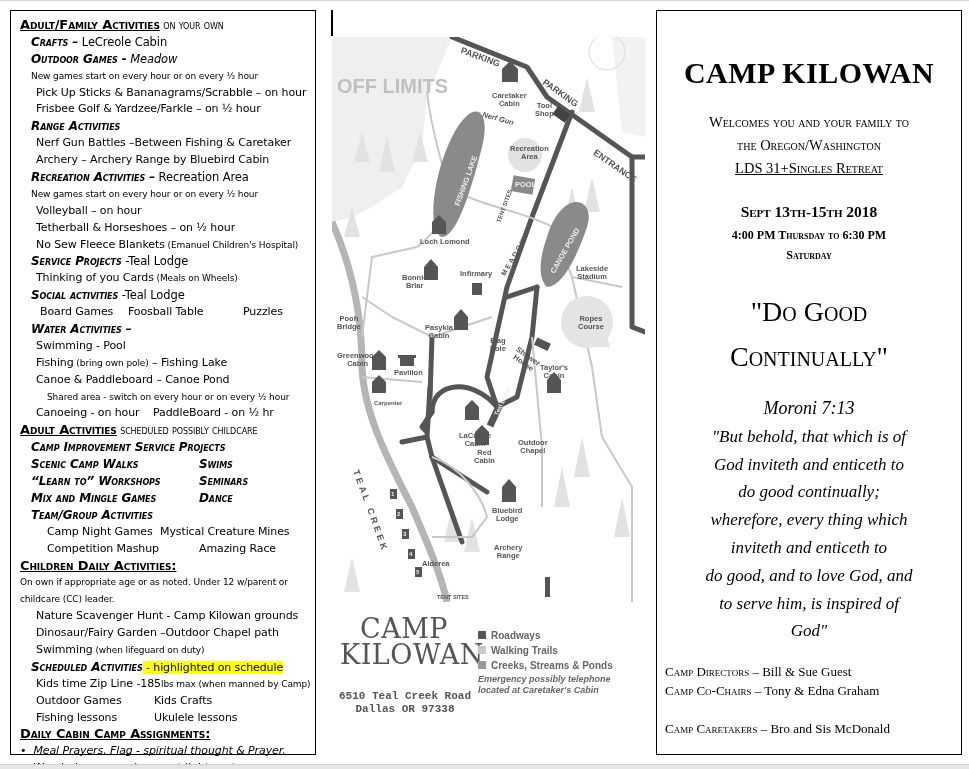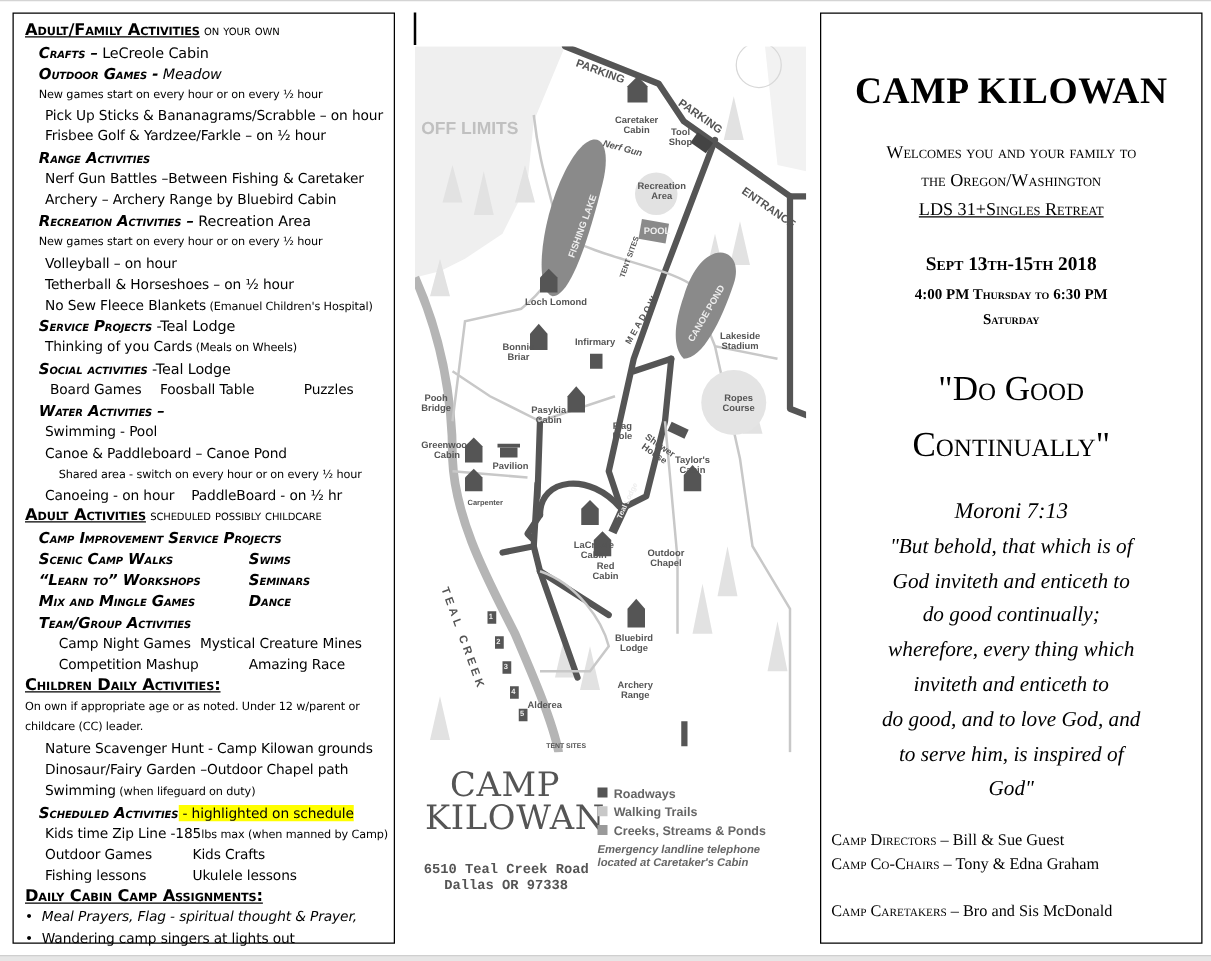--- a/index.html
+++ b/index.html
@@ -81,20 +81,21 @@
   <div class="ln ind1 xs">New games start on every hour or on every ½ hour</div>
   <div class="ln ind2">Volleyball – on hour</div>
   <div class="ln ind2">Tetherball &amp; Horseshoes – on ½ hour</div>
   <div class="ln ind2"><span>No Sew Fleece Blankets</span><span class="xs"> (Emanuel Children's Hospital)</span></div>
   <div class="ln ind1"><span class="sc">Service Projects</span><span class="reg"> -Teal Lodge</span></div>
   <div class="ln ind2"><span>Thinking of you Cards</span><span class="xs"> (Meals on Wheels)</span></div>
   <div class="ln ind1"><span class="sc">Social activities</span><span class="reg"> -Teal Lodge</span></div>
   <div class="ln ind3"><span class="col2" style="width:88px">Board Games</span><span class="col2" style="width:115px">Foosball Table</span><span class="col2">Puzzles</span></div>
   <div class="ln ind1"><span class="sc">Water Activities –</span></div>
   <div class="ln ind2">Swimming - Pool</div>
+  <div class="ln ind2"><span>Fishing</span><span class="xs"> (bring own pole)</span><span> – Fishing Lake</span></div>
   <div class="ln ind2">Canoe &amp; Paddleboard – Canoe Pond</div>
   <div class="ln ind4 xs">Shared area - switch on every hour or on every ½ hour</div>
   <div class="ln ind2"><span class="col2" style="width:117px">Canoeing - on hour</span><span class="col2">PaddleBoard - on ½ hr</span></div>
 
   <div class="ln"><span class="hd">Adult Activities</span> <span class="small-caps-plain">scheduled</span> <span class="small-caps-plain xs">possibly childcare</span></div>
   <div class="ln ind1"><span class="sc">Camp Improvement Service Projects</span></div>
   <div class="ln ind1"><span class="sc col2" style="width:168px">Scenic Camp Walks</span><span class="sc">Swims</span></div>
   <div class="ln ind1"><span class="sc col2" style="width:168px">“Learn to” Workshops</span><span class="sc">Seminars</span></div>
   <div class="ln ind1"><span class="sc col2" style="width:168px">Mix and Mingle Games</span><span class="sc">Dance</span></div>
   <div class="ln ind1"><span class="sc">Team/Group Activities</span></div>
@@ -206,21 +207,21 @@
       <rect x="83" y="530" width="7" height="10"></rect>
     </g>
 
     <g fill="#555">
         <rect x="66" y="318" width="18" height="3"></rect>
         <rect x="68" y="321" width="14" height="8"></rect>
       </g>
 
     <rect x="213" y="540" width="5" height="20" fill="#555"></rect>
   </svg>
-  <div class="map-label" style="left:5px;top:42px;font-size:14px;color:#c0c0c0;line-height:15px;margin-top:16px;">OFF LIMITS</div>
+  <div class="map-label" style="left:5px;top:42px;font-size:20px;color:#c0c0c0;line-height:15px;">OFF LIMITS</div>
   <div class="map-label" style="left:128px;top:16px;transform:rotate(20deg);font-size:9px;">PARKING</div>
   <div class="map-label" style="left:208px;top:52px;transform:rotate(35deg);font-size:9px;">PARKING</div>
   <div class="map-label" style="left:160px;top:55px;white-space:pre;">Caretaker
 Cabin</div>
   <div class="map-label" style="left:150px;top:78px;font-style:italic;transform:rotate(15deg);">Nerf Gun</div>
   <div class="map-label" style="left:203px;top:65px;white-space:pre;">Tool
 Shop</div>
   <div class="map-label" style="left:290px;top:80px;white-space:pre;margin-left:40px;">Main
 Gate</div>
   <div class="map-label" style="left:258px;top:125px;transform:rotate(35deg);font-size:9px;">ENTRANCE</div>
@@ -283,21 +284,21 @@
   <div class="address">
     <div>6510 Teal Creek Road</div>
     <div>Dallas OR 97338</div>
   </div>
   <div class="legend">
     <div class="legend-item"><span class="swatch" style="background:#555"></span><span>Roadways</span></div>
     <div class="legend-item"><span class="swatch" style="background:#c8c8c8"></span><span>Walking Trails</span></div>
     <div class="legend-item"><span class="swatch" style="background:#9a9a9a"></span><span>Creeks, Streams &amp; Ponds</span></div>
   </div>
   <div class="emergency">
-    <div>Emergency landline telephone</div>
+    <div>Emergency possibly telephone</div>
     <div>located at Caretaker's Cabin</div>
   </div>
 </div>
 
 <div class="right-panel">
   <div class="camp-title">CAMP KILOWAN</div>
   <div class="welcome">
     <div>Welcomes you and your family to</div>
     <div>the Oregon/Washington</div>
     <div class="u">LDS 31+Singles Retreat</div>

